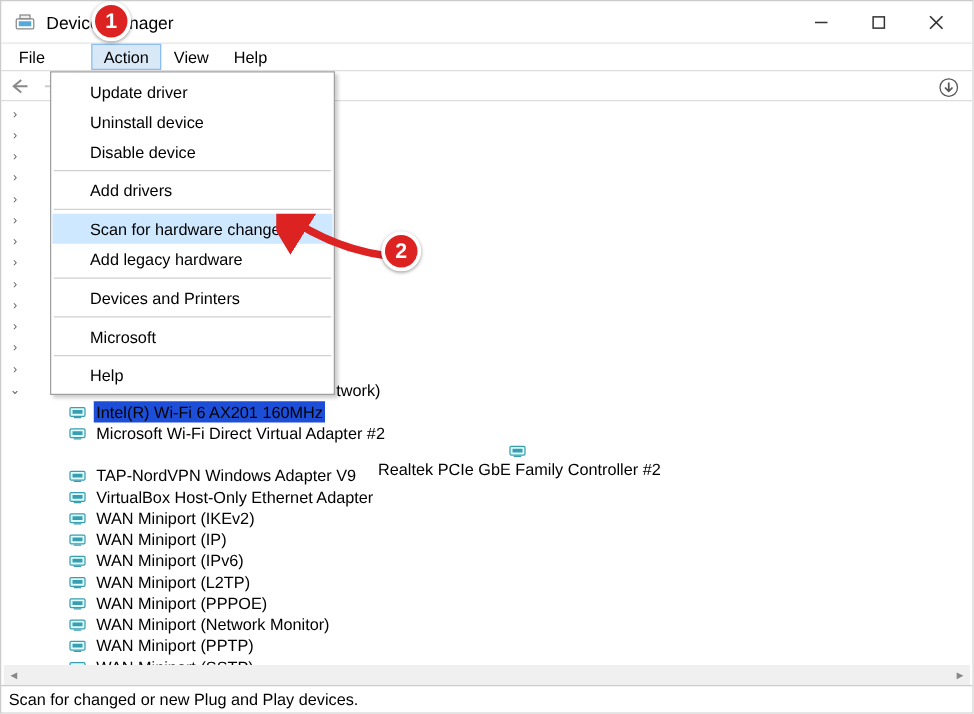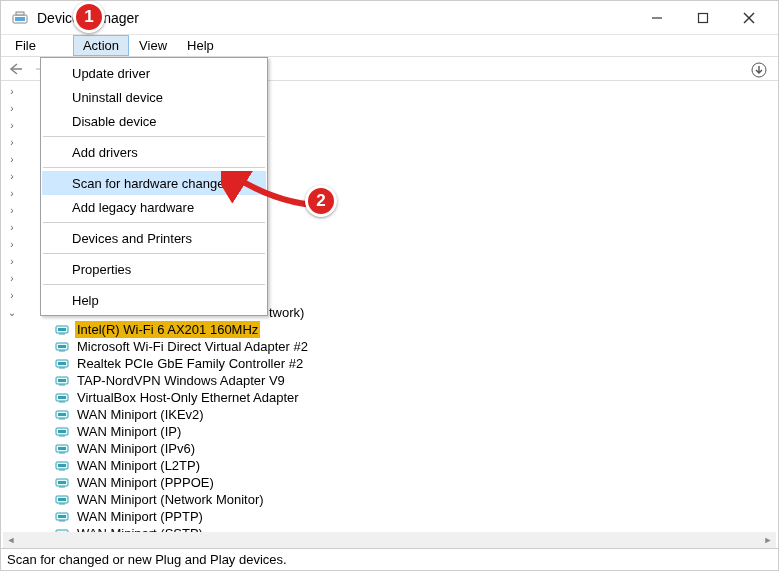--- a/index.html
+++ b/index.html
@@ -21,21 +21,21 @@
   .toolbar .tb-btn { width: 22px; height: 22px; display: flex; align-items: center; justify-content: center; }
   .toolbar-right { position: absolute; right: 8px; top: 2px; }
 
   .content { flex: 1; position: relative; overflow: hidden; }
   .tree { position: absolute; inset: 0; padding: 2px 0 0 4px; line-height: 17px; overflow: hidden; }
   .tree-row { display: flex; align-items: center; height: 17px; white-space: nowrap; }
   .chev { width: 14px; text-align: center; color: #666; font-size: 10px; }
   .dev-icon { width: 16px; height: 14px; margin: 0 4px 0 2px; display: inline-flex; align-items: center; }
   .dev-icon svg { width: 14px; height: 12px; }
   .lbl { padding: 0 2px; }
-  .lbl.sel { background: #eab308; }
+  .lbl.sel { background: #1d4ed8; }
 
   .dropdown { position: absolute; left: 39px; top: 56px; width: 228px; background: #fff; border: 1px solid #a0a0a0; box-shadow: 2px 2px 3px rgba(0,0,0,0.2); z-index: 10; padding: 3px 1px; }
   .dropdown .di { padding: 4px 8px 4px 30px; height: 24px; display: flex; align-items: center; }
   .dropdown .di.hover { background: #cde8ff; }
   .dropdown .dsep { height: 1px; background: #d0d0d0; margin: 3px 1px; }
 
   .arrow-overlay { position: absolute; left: 220px; top: 170px; z-index: 20; pointer-events: none; }
 
   .badge { position: absolute; width: 32px; height: 32px; background: #d22; border-radius: 50%; border: 3px solid #fff; box-shadow: 0 1px 3px rgba(0,0,0,0.4); display: flex; align-items: center; justify-content: center; color: #fff; font-weight: bold; font-size: 17px; z-index: 30; }
 
@@ -172,21 +172,21 @@
           <div class="tree-row" style="padding-left: 48px;">
             <span class="dev-icon">
               <svg viewBox="0 0 14 12">
                 <rect x="1" y="2" width="12" height="7" rx="1" fill="#dff" stroke="#3a9db0"></rect>
                 <rect x="3" y="4" width="8" height="3" fill="#3a9db0"></rect>
                 <line x1="4" y1="10" x2="10" y2="10" stroke="#3a9db0"></line>
               </svg>
             </span>
             <span class="lbl">Microsoft Wi-Fi Direct Virtual Adapter #2</span>
           </div>
-          <div class="tree-row" style="padding-left: 48px;">
+          <div class="tree-row" style="padding-left: 48px; flex-direction: column;">
             <span class="dev-icon">
               <svg viewBox="0 0 14 12">
                 <rect x="1" y="2" width="12" height="7" rx="1" fill="#dff" stroke="#3a9db0"></rect>
                 <rect x="3" y="4" width="8" height="3" fill="#3a9db0"></rect>
                 <line x1="4" y1="10" x2="10" y2="10" stroke="#3a9db0"></line>
               </svg>
             </span>
             <span class="lbl">Realtek PCIe GbE Family Controller #2</span>
           </div>
           <div class="tree-row" style="padding-left: 48px;">
@@ -321,21 +321,21 @@
     <div class="di">Uninstall device</div>
     <div class="di">Disable device</div>
     <div class="dsep"></div>
     <div class="di">Add drivers</div>
     <div class="dsep"></div>
     <div class="di hover">Scan for hardware changes</div>
     <div class="di">Add legacy hardware</div>
     <div class="dsep"></div>
     <div class="di">Devices and Printers</div>
     <div class="dsep"></div>
-    <div class="di">Properties</div>
+    <div class="di">Microsoft</div>
     <div class="dsep"></div>
     <div class="di">Help</div>
   </div>
 
   <svg class="arrow-overlay" width="130" height="50">
     <defs>
         <marker id="ah" markerWidth="8" markerHeight="8" refX="2" refY="4" orient="auto">
           <path d="M0,0 L8,4 L0,8 Z" fill="#d22"></path>
         </marker>
       </defs>

